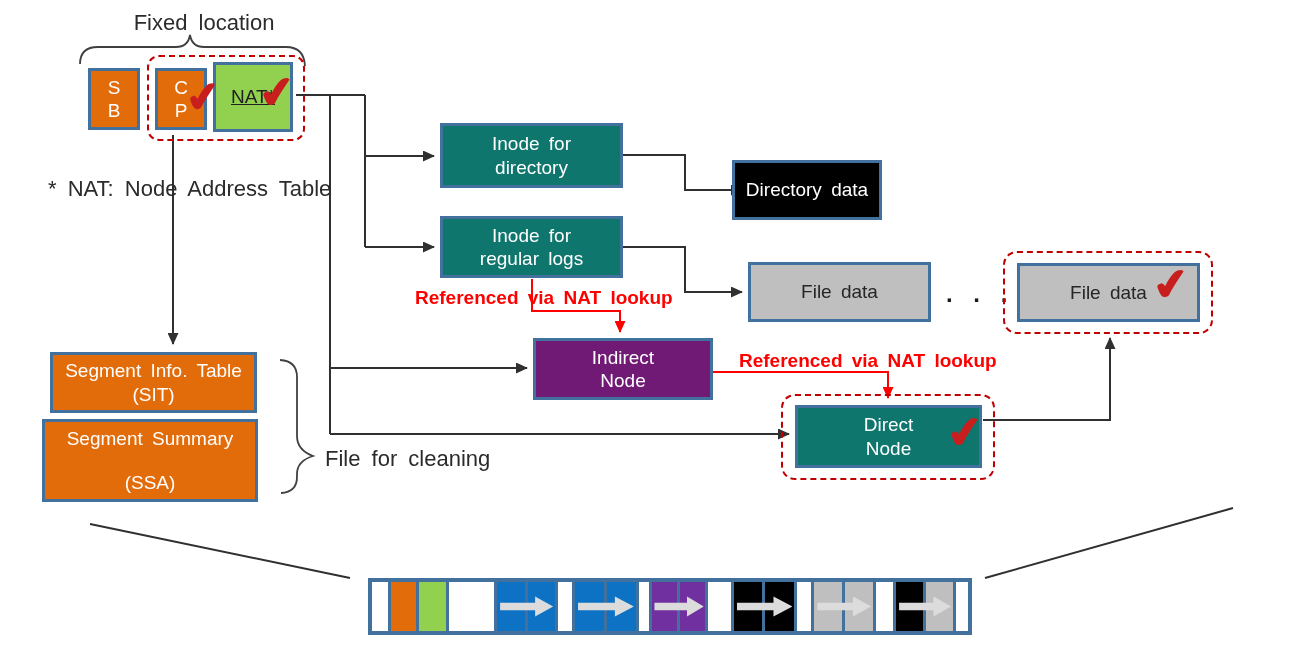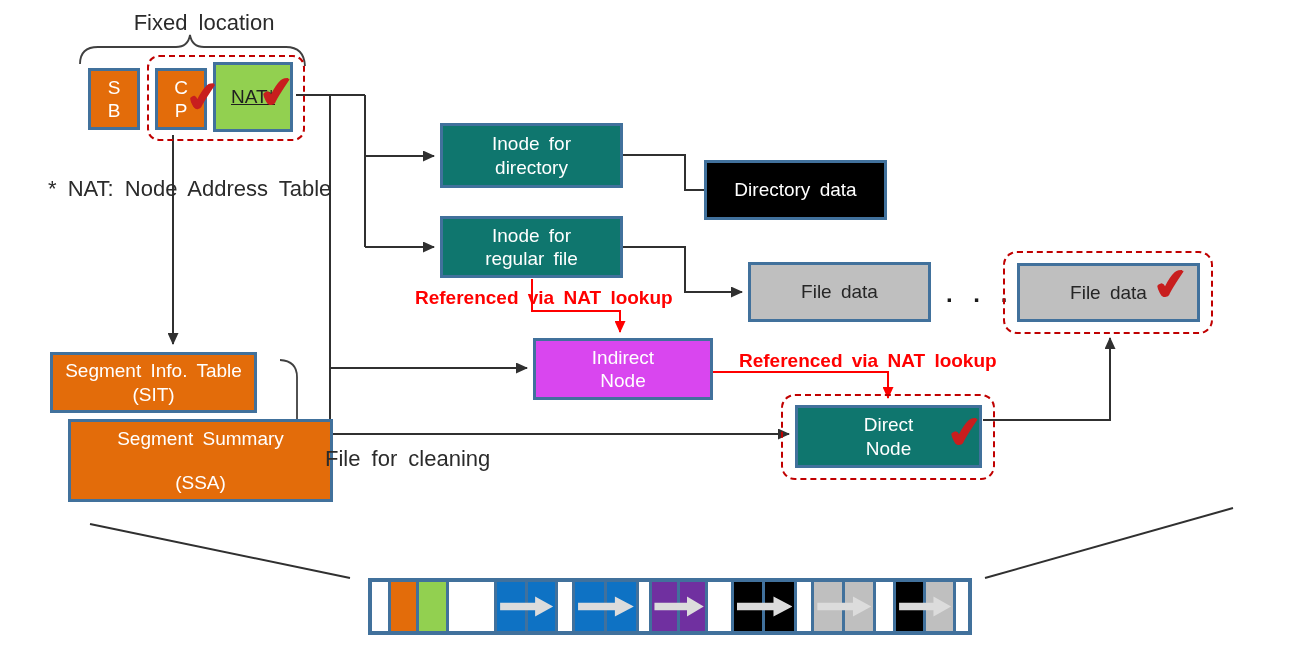--- a/index.html
+++ b/index.html
@@ -11,21 +11,21 @@
 
   .box {
     position:absolute; box-sizing:border-box;
     border:3px solid #41719C;
     display:flex; flex-direction:column; align-items:center; justify-content:center;
     text-align:center; line-height:1.22; font-size:19px; word-spacing:4px; color:#ffffff;
   }
   .fill-orange { background:#E36C0A; }
   .fill-green  { background:#92D050; color:#1f1f1f;text-decoration:underline; }
   .fill-blue   { background:#0f766e; }
-  .fill-purple { background:#d946ef; }
+  .fill-purple { background:#701a75; }
   .fill-black  { background:#000000; }
   .fill-gray   { background:#BFBFBF; color:#262626; }
 
   .red-dashed {
     position:absolute; box-sizing:border-box;
     border:2px dashed #C00000; border-radius:14px; background:transparent;
   }
 
   .label { position:absolute; font-size:22px; color:#2b2b2b; word-spacing:5px; white-space:nowrap; }
   .red-note { position:absolute; font-size:19px; font-weight:bold; color:#FF0000; word-spacing:4px; white-space:nowrap; }
@@ -107,36 +107,36 @@
     <span>NAT*</span>
   </div>
   <div class="red-dashed" style="left:147px; top:55px; width:158px; height:86px; border-radius:12px;"></div>
   <span class="check" style="left:185px; top:72px; font-size:42px;">✔</span>
   <span class="check" style="left:258px; top:66px; font-size:44px;">✔</span>
 
   <div class="box fill-orange" style="left:50px; top:352px; width:207px; height:61px;">
     <span>Segment Info. Table</span>
     <span>(SIT)</span>
   </div>
-  <div class="box fill-orange" style="left:68px; top:419px; width:265px; height:83px;gap:20px;">
+  <div class="box fill-orange" style="left:42px; top:419px; width:216px; height:83px;gap:20px;">
     <span>Segment Summary</span>
     <span>(SSA)</span>
   </div>
   <div class="label" style="left:325px; top:446px;">File for cleaning</div>
 
   <div class="box fill-blue" style="left:440px; top:123px; width:183px; height:65px;">
     <span>Inode for</span>
     <span>directory</span>
   </div>
   <div class="box fill-blue" style="left:440px; top:216px; width:183px; height:62px;">
     <span>Inode for</span>
-    <span>regular file</span>
-  </div>
-
-  <div class="box fill-black" style="left:704px; top:160px; width:183px; height:60px;">
+    <span>regular logs</span>
+  </div>
+
+  <div class="box fill-black" style="left:732px; top:160px; width:150px; height:60px;">
     <span>Directory data</span>
   </div>
   <div class="box fill-gray" style="left:748px; top:262px; width:183px; height:60px;">
     <span>File data</span>
   </div>
   <div class="dots" style="left:946px; top:280px;">. . .</div>
   <div class="box fill-gray" style="left:1017px; top:263px; width:183px; height:59px;">
     <span>File data</span>
   </div>
   <div class="red-dashed" style="left:1003px; top:251px; width:210px; height:83px;"></div>

